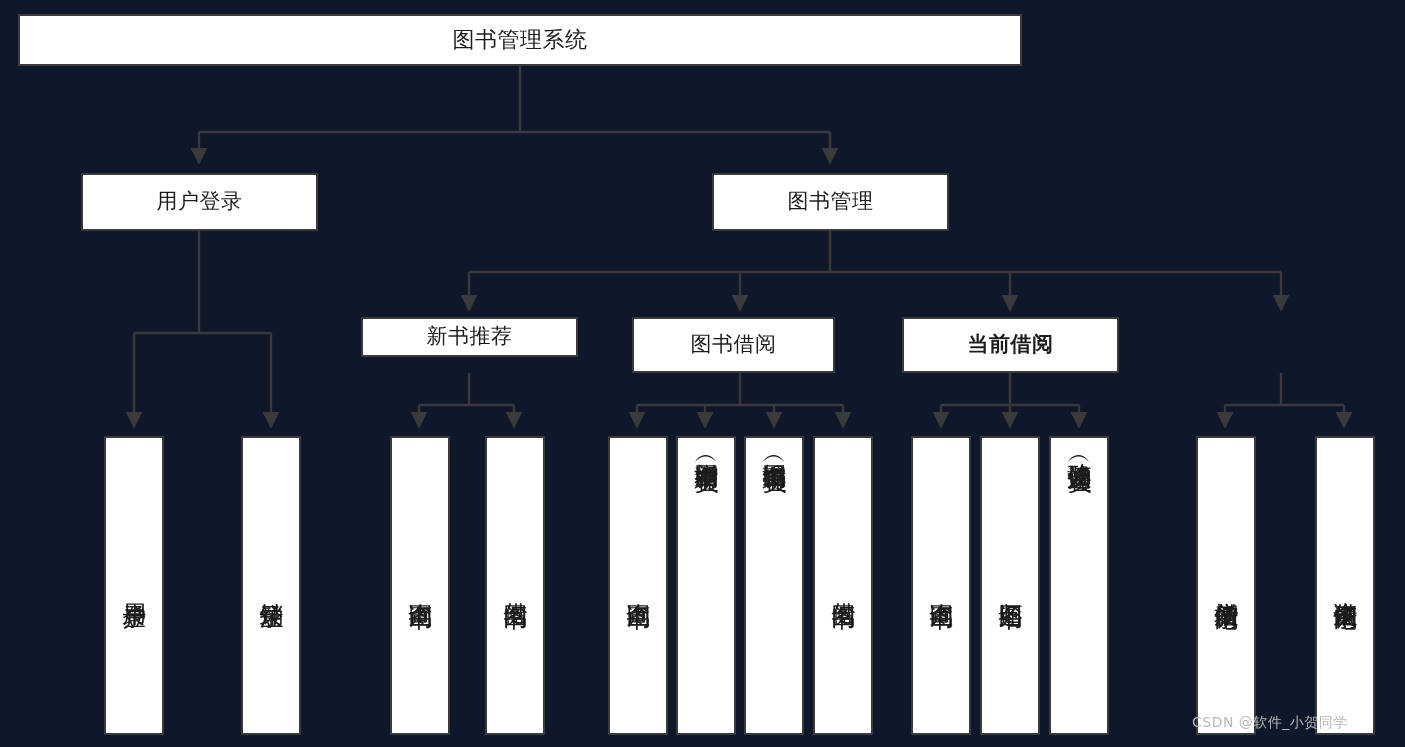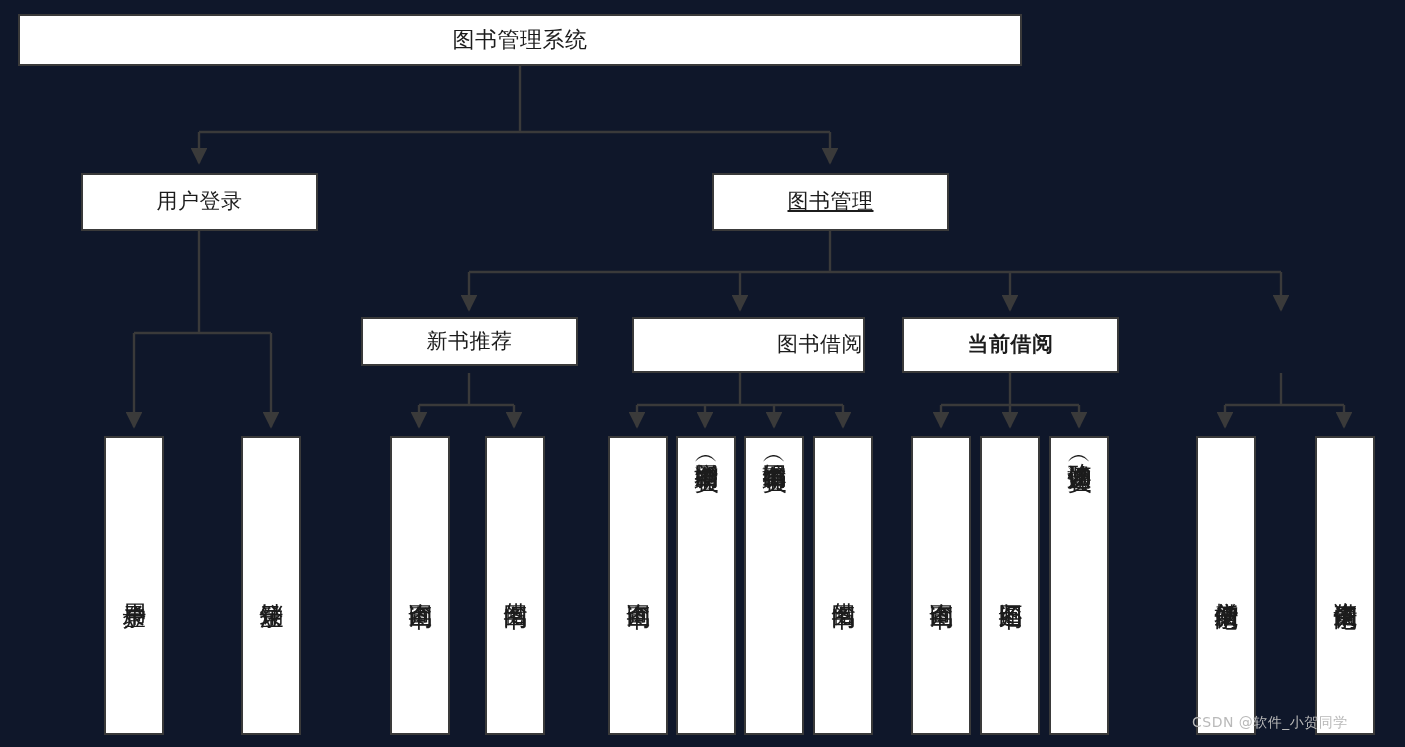--- a/index.html
+++ b/index.html
@@ -132,28 +132,28 @@
     </g>
   </svg>
 
   <div class="node horiz root" style="left:18px; top:14px; width:1004px; height:52px;">
     <span class="node-label">图书管理系统</span>
   </div>
 
   <div class="node horiz" style="left:81px; top:173px; width:237px; height:58px;">
     <span class="node-label">用户登录</span>
   </div>
-  <div class="node horiz" style="left:712px; top:173px; width:237px; height:58px;text-decoration:underline;">
+  <div class="node horiz" style="left:712px; top:173px; width:237px; height:58px;">
     <span class="node-label">图书管理</span>
   </div>
 
-  <div class="node horiz" style="left:361px; top:317px; width:217px; height:49px;">
+  <div class="node horiz" style="left:361px; top:317px; width:217px; height:40px;">
     <span class="node-label">新书推荐</span>
   </div>
-  <div class="node horiz" style="left:632px; top:317px; width:233px; height:56px;justify-content:flex-end;">
+  <div class="node horiz" style="left:632px; top:317px; width:203px; height:56px;">
     <span class="node-label">图书借阅</span>
   </div>
   <div class="node horiz" style="left:902px; top:317px; width:217px; height:56px;font-weight:bold;">
     <span class="node-label">当前借阅</span>
   </div>
 
   <div class="node vert center-text" style="left:104px; top:436px; width:60px; height:299px;">
     <span class="node-label">用户登录</span>
   </div>
   <div class="node vert center-text" style="left:241px; top:436px; width:60px; height:299px;">

